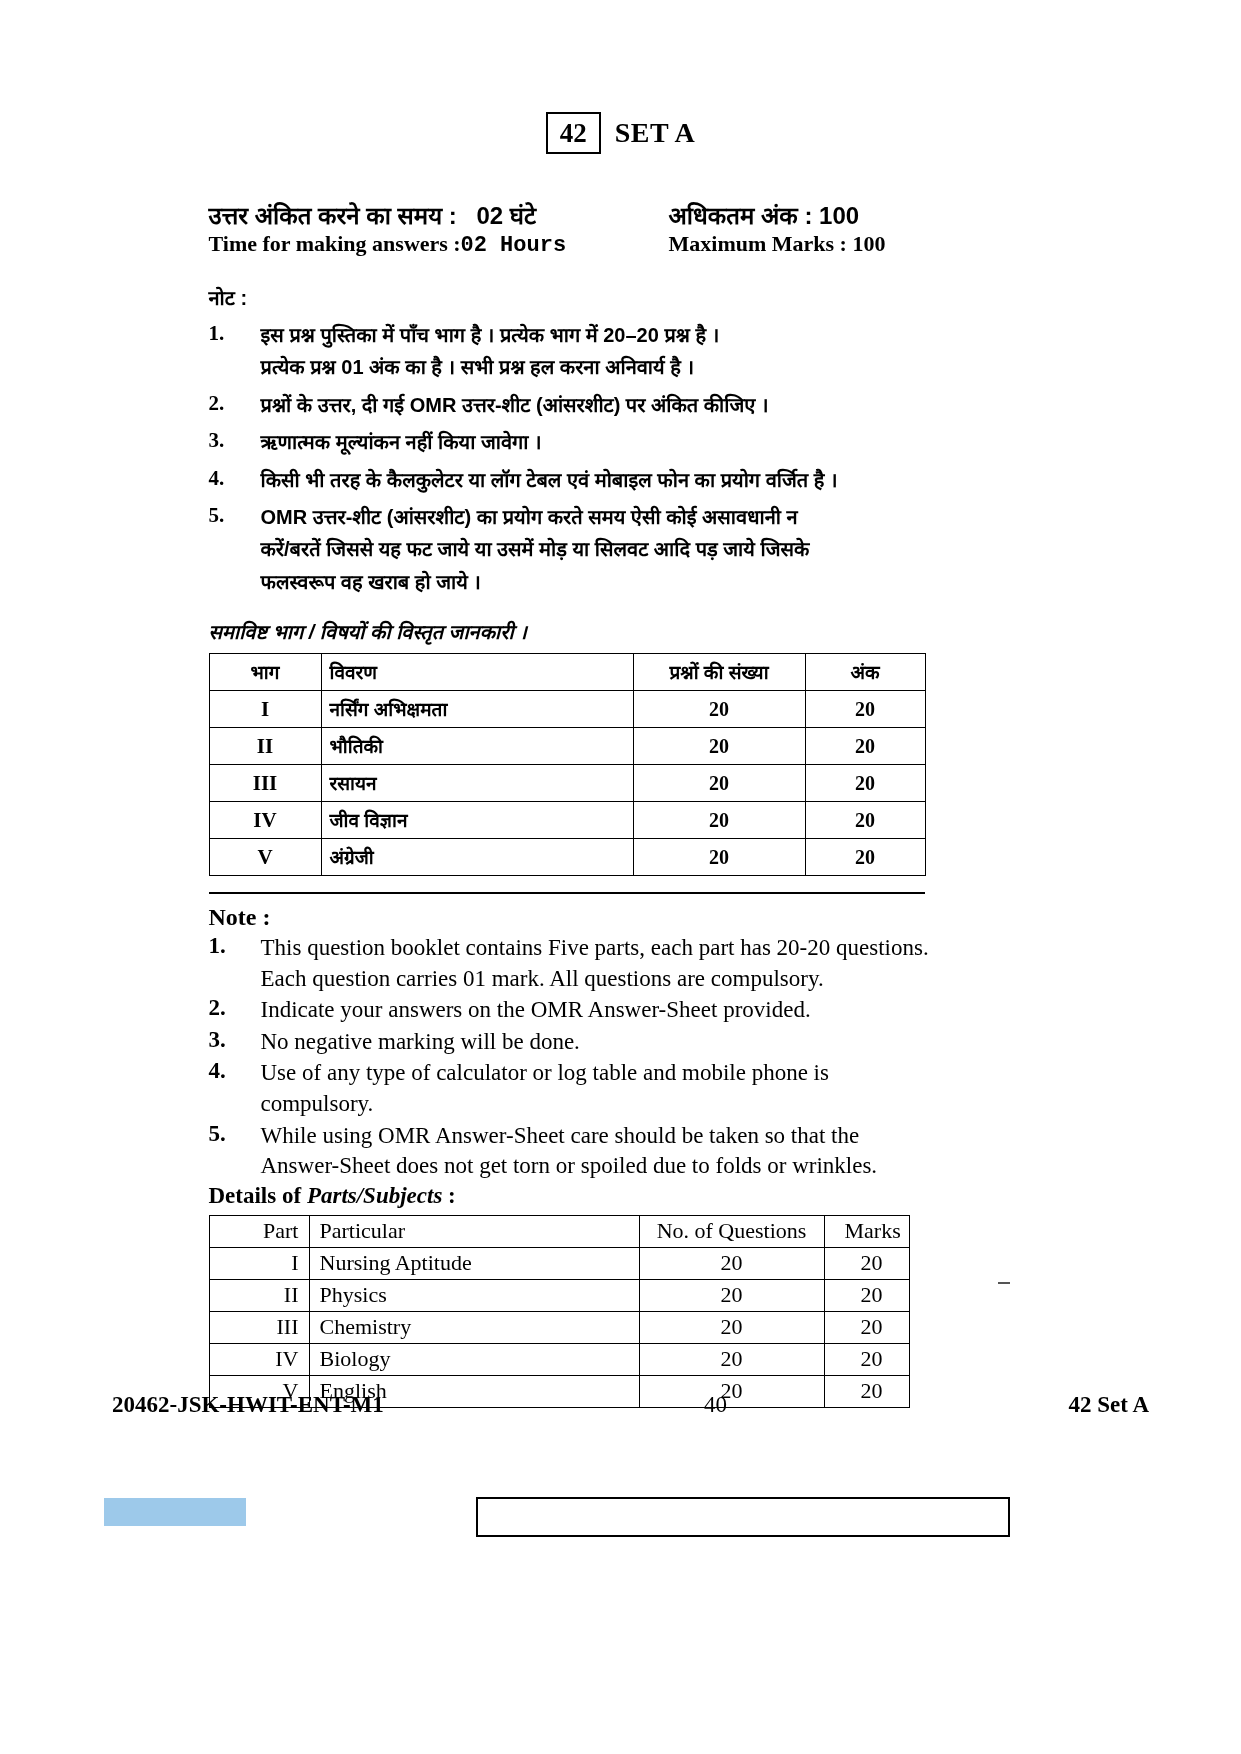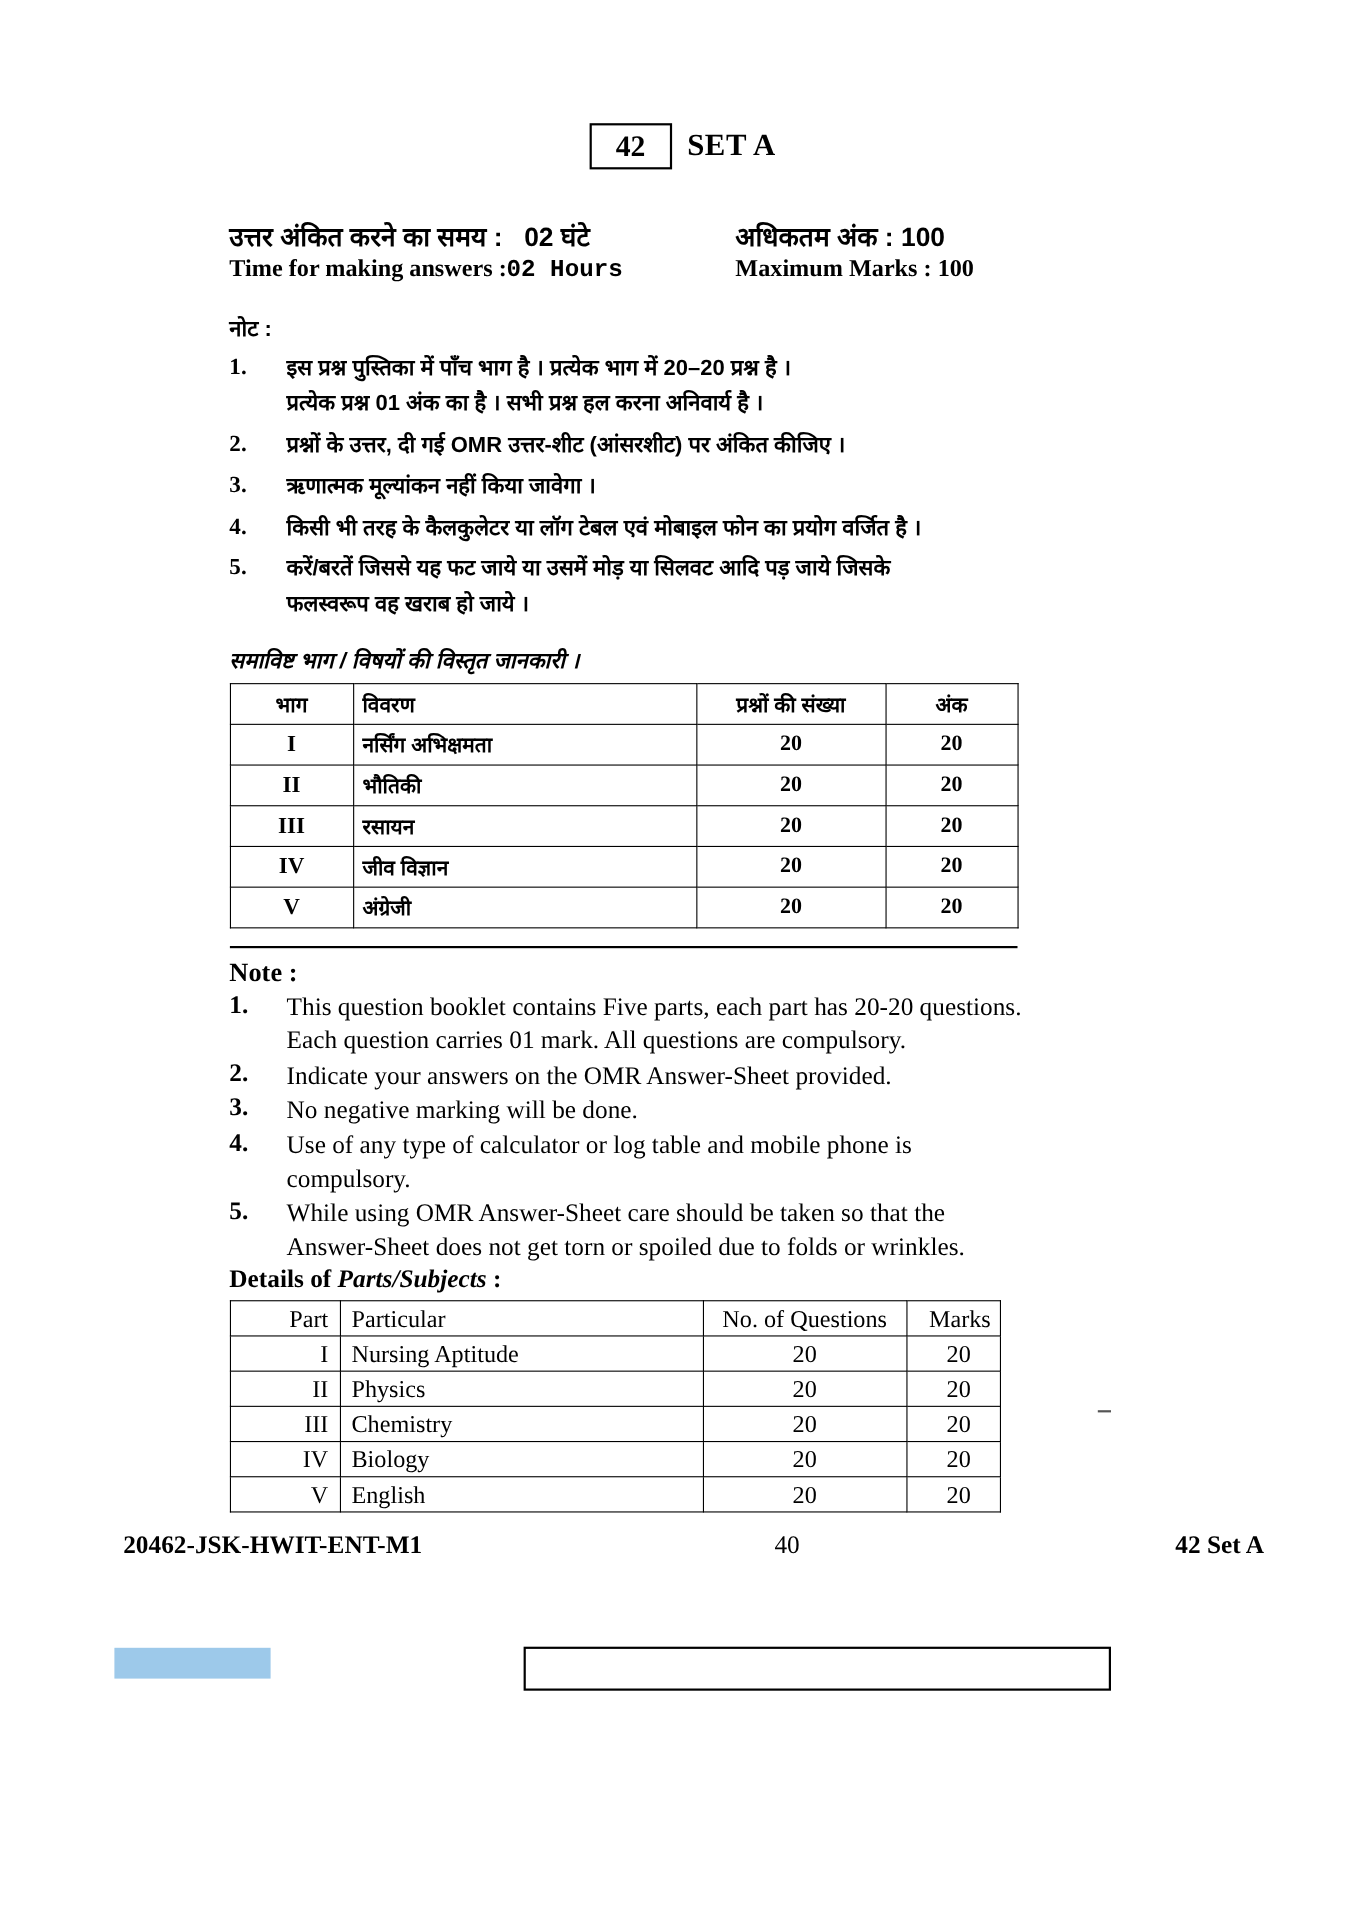--- a/index.html
+++ b/index.html
@@ -33,21 +33,21 @@
   }
   .set-number-box {
     border: 2px solid #000;
     min-width: 48px;
     height: 42px;
     display: flex;
     align-items: center;
     justify-content: center;
     font-size: 27px;
     font-weight: bold;
-    padding: 0 22px;
+    padding: 0 12px;
     line-height: 1;
   }
   .set-label {
     font-size: 28px;
     font-weight: bold;
     letter-spacing: 0.5px;
   }
 
   
   .content {
@@ -281,20 +281,21 @@
         </div>
         <div class="hi-item">
           <div class="hi-num">4.</div>
           <div class="hi-text">
             <div>किसी भी तरह के कैलकुलेटर या लॉग टेबल एवं मोबाइल फोन का प्रयोग वर्जित है ।</div>
           </div>
         </div>
         <div class="hi-item">
           <div class="hi-num">5.</div>
           <div class="hi-text">
+            <div>OMR उत्तर-शीट (आंसरशीट) का प्रयोग करते समय ऐसी कोई असावधानी न</div>
             <div>करें/बरतें जिससे यह फट जाये या उसमें मोड़ या सिलवट आदि पड़ जाये जिसके</div>
             <div>फलस्वरूप वह खराब हो जाये ।</div>
           </div>
         </div>
       </div>
 
     <div class="hi-details-head">
       <span class="ital">समाविष्ट भाग / विषयों की विस्तृत जानकारी ।</span>
     </div>
 

